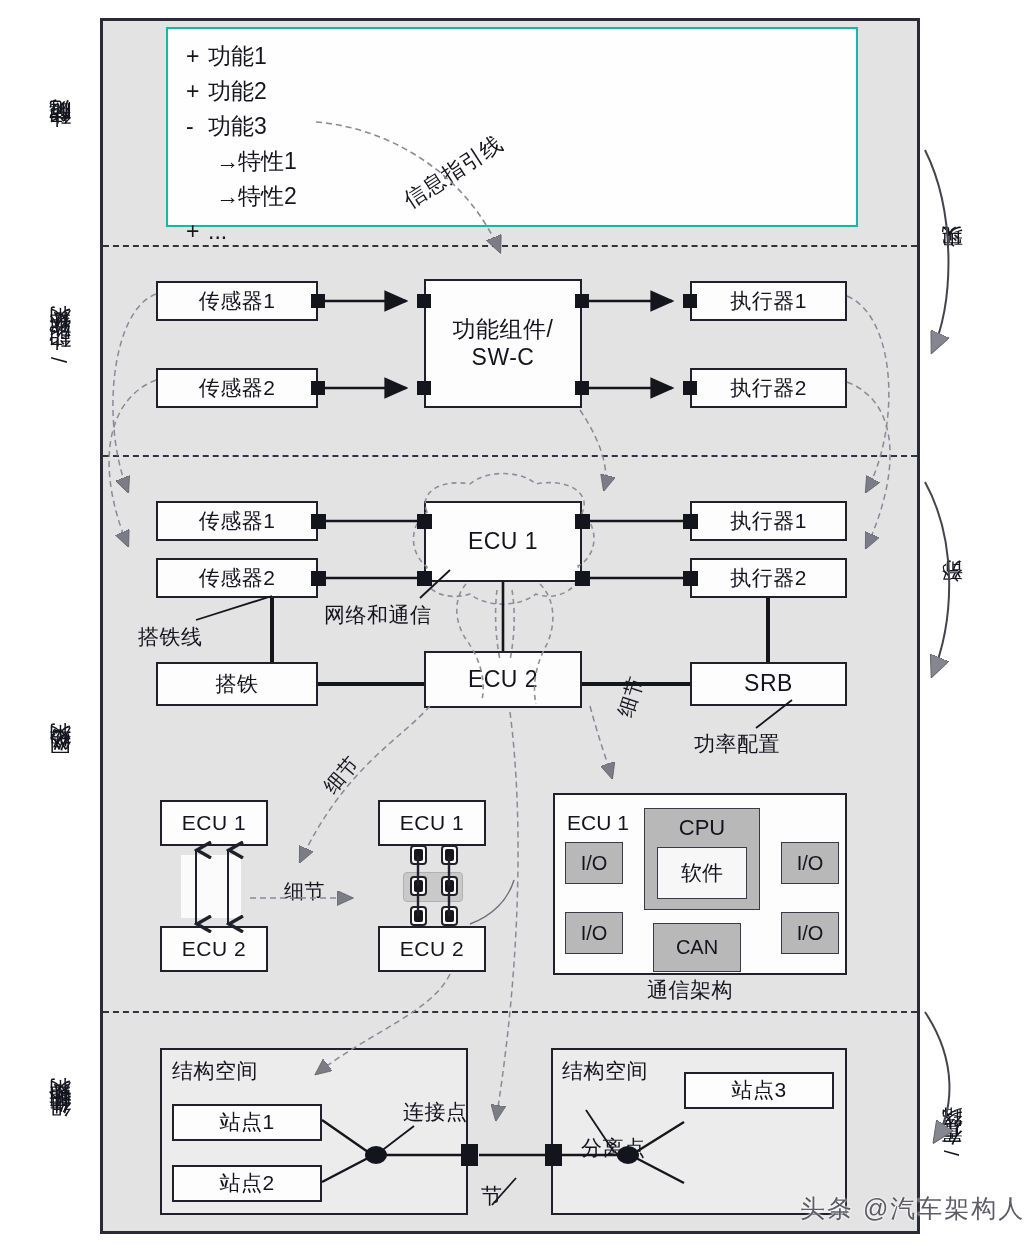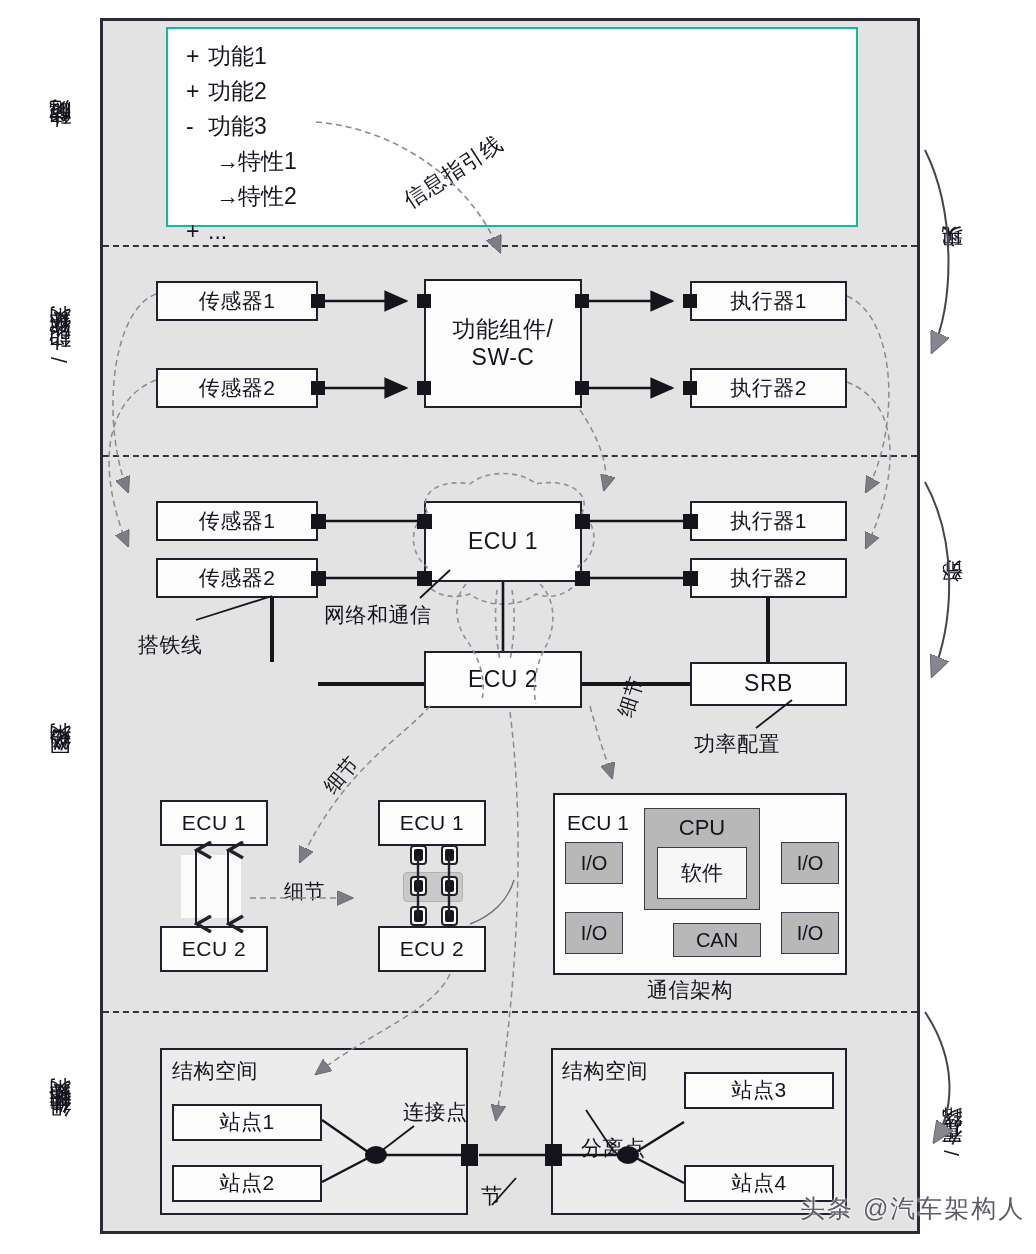--- a/index.html
+++ b/index.html
@@ -121,24 +121,25 @@
   <div class="box" style="left:690px;top:368px;width:157px;height:40px;">执行器2</div>
 
   <div class="box" style="left:156px;top:501px;width:162px;height:40px;">传感器1</div>
   <div class="box" style="left:156px;top:558px;width:162px;height:40px;">传感器2</div>
 
   <div class="box lg" style="left:424px;top:501px;width:158px;height:81px;">ECU 1</div>
 
   <div class="box" style="left:690px;top:501px;width:157px;height:40px;">执行器1</div>
   <div class="box" style="left:690px;top:558px;width:157px;height:40px;">执行器2</div>
 
+  <div class="box" style="left:156px;top:662px;width:162px;height:44px;">搭铁</div>
   <div class="box lg" style="left:424px;top:651px;width:158px;height:57px;">ECU 2</div>
   <div class="box lg" style="left:690px;top:662px;width:157px;height:44px;">SRB</div>
 
-  <div class="tlabel" style="left:138px;top:623px;margin-top:8px;">搭铁线</div>
+  <div class="tlabel" style="left:138px;top:623px;">搭铁线</div>
   <div class="tlabel" style="left:324px;top:601px;">网络和通信</div>
   <div class="tlabel" style="left:694px;top:730px;">功率配置</div>
   <div class="tlabel rot" style="left:612px;top:712px;transform:rotate(-72deg);font-size:20px;">细节</div>
   <div class="tlabel rot" style="left:318px;top:782px;transform:rotate(-50deg);font-size:20px;">细节</div>
   <div class="tlabel" style="left:284px;top:878px;font-size:20px;">细节</div>
 
   <div class="whiteband" style="left:181px;top:855px;width:60px;height:63px;"></div>
   <div class="box" style="left:160px;top:800px;width:108px;height:46px;">ECU 1</div>
   <div class="box" style="left:160px;top:926px;width:108px;height:46px;">ECU 2</div>
 
@@ -171,33 +172,32 @@
     <div class="cell" style="left:10px;top:47px;width:58px;height:42px;">I/O</div>
     <div class="cell" style="left:226px;top:47px;width:58px;height:42px;">I/O</div>
     <div class="cell" style="left:10px;top:117px;width:58px;height:42px;">I/O</div>
     <div class="cell" style="left:226px;top:117px;width:58px;height:42px;">I/O</div>
 
     <div class="cpu" style="left:89px;top:13px;width:116px;height:102px;">
       <div class="t">CPU</div>
       <div class="sw">软件</div>
     </div>
 
-    <div class="cell" style="left:118px;top:128px;width:88px;height:34px;">CAN</div>
+    <div class="cell" style="left:98px;top:128px;width:88px;height:49px;">CAN</div>
   </div>
   <div class="tlabel" style="left:647px;top:976px;">通信架构</div>
 
   <div class="space" style="left:160px;top:1048px;width:308px;height:167px;"></div>
   <div class="tlabel" style="left:172px;top:1057px;">结构空间</div>
   <div class="box" style="left:172px;top:1104px;width:150px;height:37px;">站点1</div>
   <div class="box" style="left:172px;top:1165px;width:150px;height:37px;">站点2</div>
 
   <div class="space" style="left:551px;top:1048px;width:296px;height:167px;"></div>
   <div class="tlabel" style="left:562px;top:1057px;">结构空间</div>
   <div class="box" style="left:684px;top:1072px;width:150px;height:37px;">站点3</div>
-  <div class="box" style="left:684px;top:1165px;width:150px;height:37px;">站点4</div>
 
   <div class="tlabel" style="left:375px;top:1098px;margin-left:28px;">连接点</div>
   <div class="tlabel" style="left:553px;top:1134px;padding-left:28px;">分离点</div>
   <div class="tlabel" style="left:481px;top:1182px;">节</div>
 
   <div class="rlabel" style="left:938px;top:185px;height:80px;">实现</div>
   <div class="rlabel" style="left:938px;top:520px;height:80px;">部分</div>
   <div class="rlabel" style="left:938px;top:1022px;height:140px;">布置/线路</div>
 
   <div class="watermark" style="left:800px;top:1192px;text-align:center;">头条 @汽车架构人</div>

